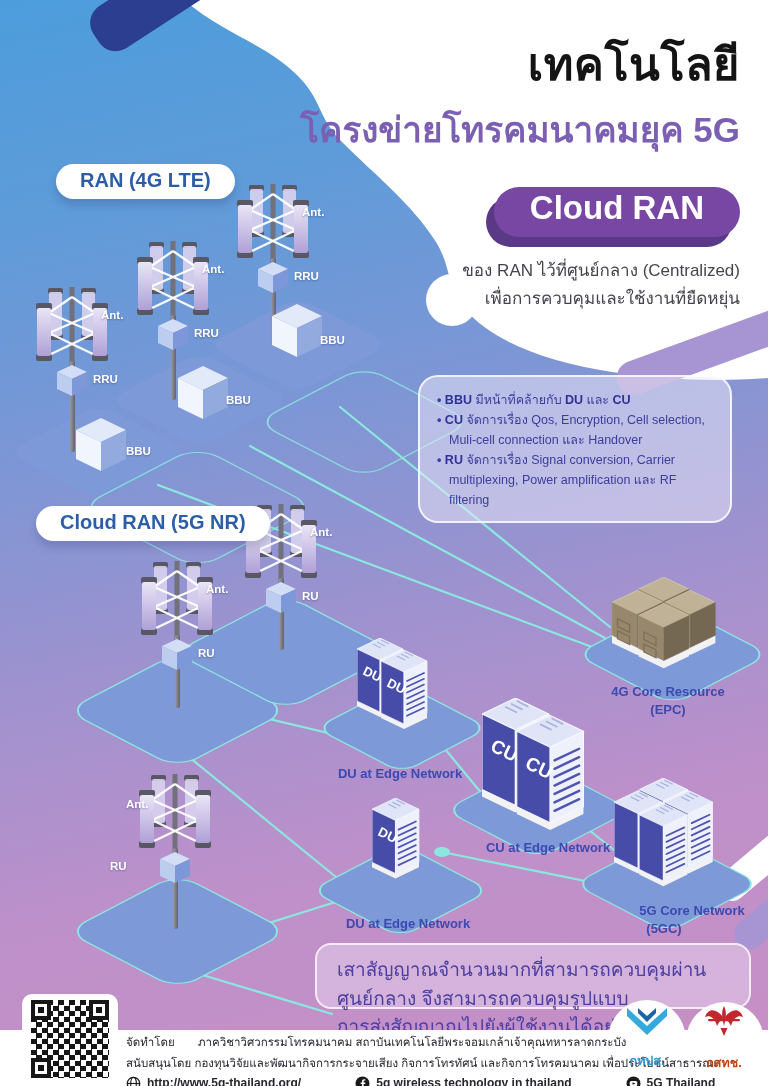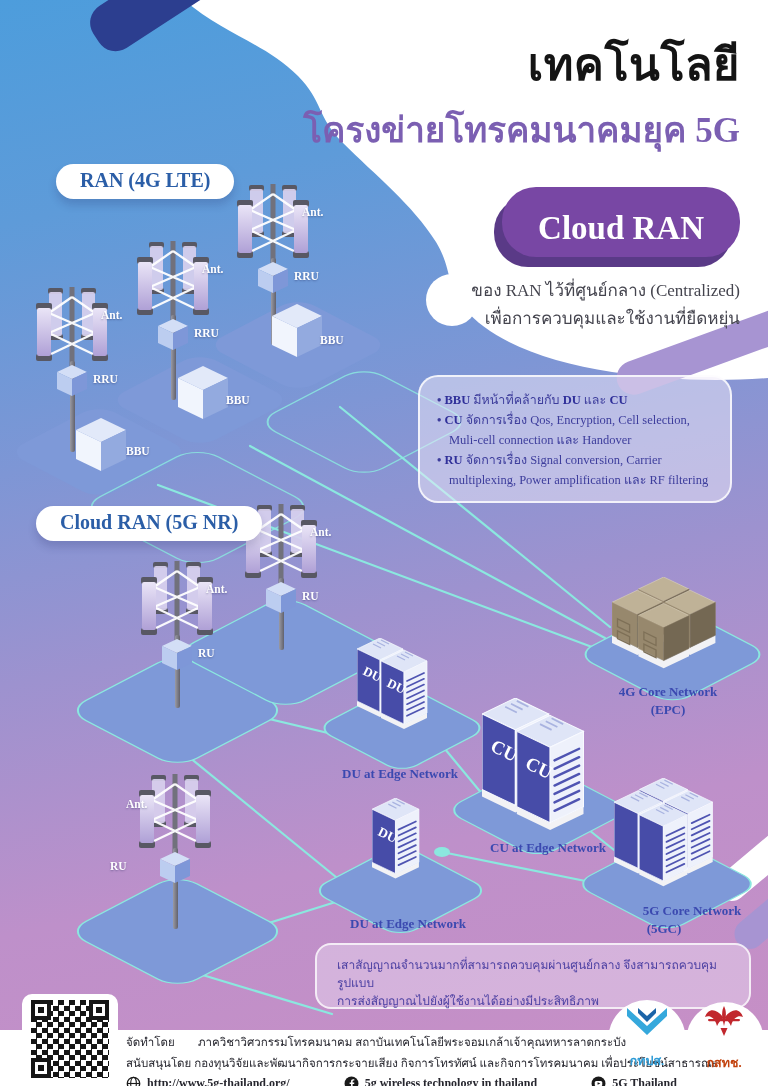--- a/index.html
+++ b/index.html
@@ -1,31 +1,31 @@
 <!DOCTYPE html>
 <html><head>
 <meta charset="utf-8">
 <style>
   html,body{margin:0;padding:0;background:#e8e8ee;}
   .canvas{position:relative;width:768px;height:1086px;overflow:hidden;
-          font-family:Liberation Serif, serif;}
+          font-family:Liberation Sans, sans-serif;}
   .bg{position:absolute;inset:0;z-index:1;
       background:linear-gradient(168deg,#4D9DDC 0%,#5E9BD9 18%,#7E96D5 38%,#9D92CF 55%,#BE90CA 75%,#C88FC5 100%);}
   .blob-svg{position:absolute;left:0;top:0;z-index:2;}
   .deco{position:absolute;border-radius:20px;z-index:3;}
   .deco-navy{left:84px;top:-28px;width:150px;height:50px;background:#2C3E8F;transform:rotate(-33deg);}
   .deco-lav1{left:612px;top:334px;width:190px;height:34px;border-radius:17px;background:#A794D2;transform:rotate(-20deg);z-index:2;}
   .deco-w{left:706px;top:842px;width:120px;height:30px;border-radius:15px;background:#fff;transform:rotate(-40deg);z-index:2;}
   .deco-lav2{left:724px;top:890px;width:120px;height:30px;border-radius:15px;background:#A794D2;transform:rotate(-40deg);z-index:2;}
 
   .titles{position:absolute;top:28px;right:28px;text-align:right;z-index:10;}
   .t1{font-size:45px;font-weight:bold;color:#141414;letter-spacing:.5px;}
   .t2{font-size:35px;font-weight:bold;color:#7B5FB2;margin-top:2px;}
   .badge{display:inline-block;margin-top:12px;background:#7847A4;color:#fff;font-size:33px;font-weight:bold;
-         padding:23px 36px 10px;border-radius:34px;box-shadow:-8px 10px 0 #5A3A87;}
+         padding:2px 36px 10px;border-radius:34px;box-shadow:-8px 10px 0 #5A3A87;}
   .desc{margin-top:20px;font-size:17px;color:#44444E;line-height:1.62;}
 
   .section-pill{position:absolute;background:#fff;color:#2B5EA7;font-weight:bold;font-size:20px;
                 padding:5px 24px 7px;border-radius:24px;z-index:7;box-shadow:0 6px 9px rgba(25,30,90,.18);}
   .pill-4g{left:56px;top:164px;}
   .pill-5g{left:36px;top:506px;}
 
   #netlines{position:absolute;left:0;top:0;z-index:4;}
   .plat{position:absolute;z-index:5;}
   .plat .rh{width:100%;height:100%;border-radius:18%;transform:scale(1,.52) rotate(45deg);}
@@ -49,21 +49,21 @@
             background:rgba(240,233,250,.5);border:2px solid rgba(255,255,255,.8);border-radius:20px;
             padding:13px 17px 11px;box-sizing:border-box;}
   .info-box ul{margin:0;padding:0;list-style:none;}
   .info-box li{font-size:12.5px;line-height:1.6;color:#3D3D9C;padding-left:12px;text-indent:-12px;}
   .info-box li::before{content:"• ";font-weight:bold;}
   .info-box b{color:#30309A;}
 
   .note-box{position:absolute;left:315px;top:943px;width:436px;height:66px;z-index:8;
             background:rgba(236,222,243,.45);border:2px solid rgba(255,255,255,.75);border-radius:16px;
             padding:11px 20px;box-sizing:border-box;}
-  .note-box div{font-size:12px;color:#4B3FA2;line-height:1.5;}
+  .note-box div{font-size:19px;color:#4B3FA2;line-height:1.5;}
 
   .footer{position:absolute;left:0;right:0;top:1030px;bottom:0;background:#fff;z-index:9;}
   .logo-circle{position:absolute;background:#fff;border-radius:50%;z-index:9;}
   .lc1{left:608px;top:1000px;width:78px;height:80px;}
   .lc2{left:686px;top:1002px;width:78px;height:78px;}
   .logo-stack{position:absolute;z-index:10;text-align:center;}
   .logo-text{font-size:12.5px;font-weight:bold;margin-top:9px;}
   .qr-card{position:absolute;left:22px;top:994px;width:96px;height:90px;background:#fff;border-radius:10px;z-index:10;}
   .qr-mods{position:absolute;left:9px;top:6px;width:78px;height:78px;
            background:repeating-conic-gradient(#161616 0% 25%,#ffffff 0% 50%) 0 0/11px 11px;}
@@ -554,21 +554,21 @@
             <path d="M26,54.2 L43,46.2" stroke="#4F54B2" stroke-width="1.7" stroke-linecap="round"></path>
             <path d="M26,60 L43,52" stroke="#4F54B2" stroke-width="1.7" stroke-linecap="round"></path>
             <path d="M26,65.8 L43,57.8" stroke="#4F54B2" stroke-width="1.7" stroke-linecap="round"></path>
             <text transform="translate(5,36) rotate(26)" font-size="13" font-weight="bold" fill="#ffffff">DU</text>
           </g>
         </g>
       </svg>
     </div>
 
   <div class="caption" style="left:400px;top:766px;">DU at Edge Network</div>
-  <div class="caption" style="left:668px;top:684px;">4G Core Network</div>
+  <div class="caption" style="left:668px;top:684px;">4G Core Resource</div>
   <div class="caption" style="left:668px;top:702px;">(EPC)</div>
   <div class="caption" style="left:548px;top:840px;">CU at Edge Network</div>
   <div class="caption" style="left:692px;top:903px;">5G Core Network</div>
   <div class="caption" style="left:664px;top:921px;">(5GC)</div>
   <div class="caption" style="left:408px;top:916px;">DU at Edge Network</div>
 
   <div class="info-box">
     <ul id="bullets">
         <li><b>BBU</b><span> มีหน้าที่คล้ายกับ </span><b>DU</b><span> และ </span><b>CU</b></li>
         <li><b>CU</b><span> จัดการเรื่อง Qos, Encryption, Cell selection, Muli-cell connection และ Handover</span></li>

